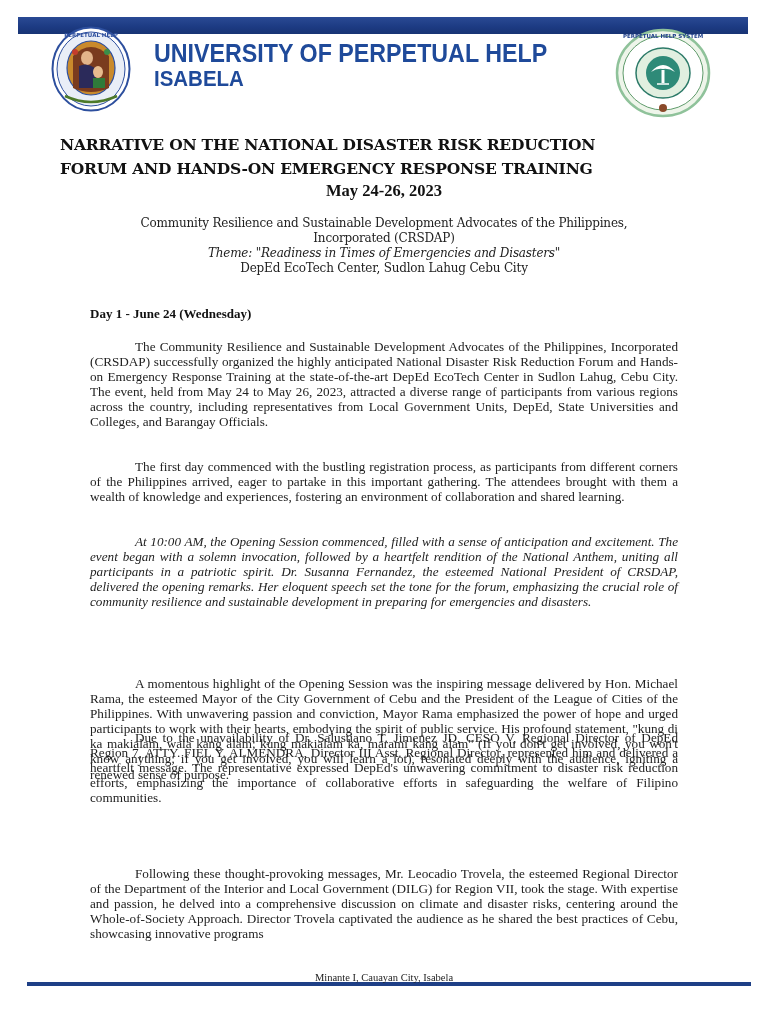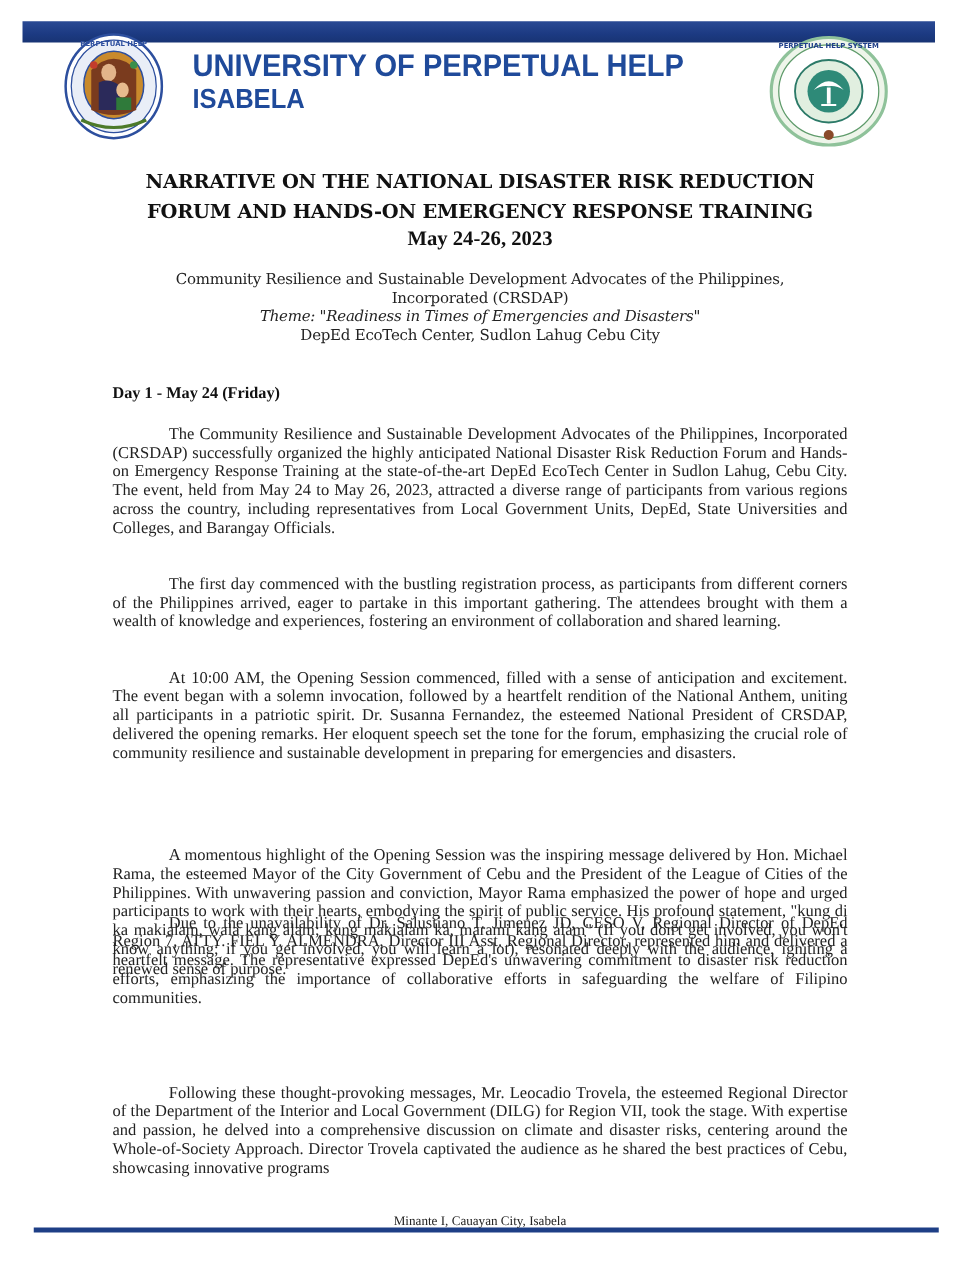--- a/index.html
+++ b/index.html
@@ -33,21 +33,21 @@
     white-space: nowrap;
   }
   .office {
     position: absolute; left: 156px; top: 98px;
     font-family: "Liberation Sans", sans-serif; font-weight: 700;
     font-size: 17.5px; color: #0f2a66; line-height: 22px; white-space: nowrap;
     letter-spacing: 0.2px;
   }
 
   .title {
-    position: absolute; left: 60px; width: 648px; text-align: center;
+    position: absolute; left: 60px; width: 648px; text-align: left;
     font-family: "DejaVu Serif", serif; font-weight: 700; color: #111;
     font-size: 15.5px; line-height: 22px; white-space: nowrap; letter-spacing: -0.2px;
   }
   .t1 { top: 134px; }
   .t2 { top: 158px; }
   .date {
     position: absolute; left: 60px; width: 648px; top: 181px; text-align: center;
     font-family: "Liberation Serif", serif; font-weight: 700; font-size: 16.5px; color: #111;
     line-height: 20px;
   }
@@ -67,21 +67,21 @@
   }
 
   .body-text {
     position: absolute; left: 90px; width: 588px;
     font-family: "Liberation Serif", serif; font-size: 13.2px; color: #222;
     line-height: 15.1px; text-align: justify; text-indent: 45px;
     margin: 0;
   }
   .p1 { top: 339px; }
   .p2 { top: 459px; }
-  .p3 { top: 534px; }
+  .p3 { top: 534px; font-style: italic; }
   .p4 { top: 676px; }
   .p5 { top: 730px; }
   .p6 { top: 866px; }
 
   .footer-line {
     position: absolute; left: 27px; top: 982px; width: 724px; height: 4px;
     background: #1e3f86;
   }
   .footer-text {
     position: absolute; left: 0; width: 768px; top: 972px; text-align: center;
@@ -127,21 +127,21 @@
 
   <div class="title t1">NARRATIVE ON THE NATIONAL DISASTER RISK REDUCTION</div>
   <div class="title t2">FORUM AND HANDS-ON EMERGENCY RESPONSE TRAINING</div>
   <div class="date">May 24-26, 2023</div>
 
   <div class="org o2">Incorporated (CRSDAP)</div>
   <div class="org o1">Community Resilience and Sustainable Development Advocates of the Philippines,</div>
   <div class="org o3">Theme: "Readiness in Times of Emergencies and Disasters"</div>
   <div class="org o4">DepEd EcoTech Center, Sudlon Lahug Cebu City</div>
 
-  <div class="day-heading">Day 1 - May 24 (Friday)</div>
+  <div class="day-heading">Day 1 - June 24 (Wednesday)</div>
 
   <p class="body-text p1">The Community Resilience and Sustainable Development Advocates of the Philippines, Incorporated (CRSDAP) successfully organized the highly anticipated National Disaster Risk Reduction Forum and Hands-on Emergency Response Training at the state-of-the-art DepEd EcoTech Center in Sudlon Lahug, Cebu City. The event, held from May 24 to May 26, 2023, attracted a diverse range of participants from various regions across the country, including representatives from Local Government Units, DepEd, State Universities and Colleges, and Barangay Officials.</p>
   <p class="body-text p2">The first day commenced with the bustling registration process, as participants from different corners of the Philippines arrived, eager to partake in this important gathering. The attendees brought with them a wealth of knowledge and experiences, fostering an environment of collaboration and shared learning.</p>
   <p class="body-text p3">At 10:00 AM, the Opening Session commenced, filled with a sense of anticipation and excitement. The event began with a solemn invocation, followed by a heartfelt rendition of the National Anthem, uniting all participants in a patriotic spirit. Dr. Susanna Fernandez, the esteemed National President of CRSDAP, delivered the opening remarks. Her eloquent speech set the tone for the forum, emphasizing the crucial role of community resilience and sustainable development in preparing for emergencies and disasters.</p>
   <p class="body-text p4">A momentous highlight of the Opening Session was the inspiring message delivered by Hon. Michael Rama, the esteemed Mayor of the City Government of Cebu and the President of the League of Cities of the Philippines. With unwavering passion and conviction, Mayor Rama emphasized the power of hope and urged participants to work with their hearts, embodying the spirit of public service. His profound statement, "kung di ka makialam, wala kang alam; kung makialam ka, marami kang alam" (If you don't get involved, you won't know anything; if you get involved, you will learn a lot), resonated deeply with the audience, igniting a renewed sense of purpose.</p>
   <p class="body-text p5">Due to the unavailability of Dr. Salustiano T. Jimenez JD, CESO V, Regional Director of DepEd Region 7, ATTY. FIEL Y. ALMENDRA, Director III Asst. Regional Director, represented him and delivered a heartfelt message. The representative expressed DepEd's unwavering commitment to disaster risk reduction efforts, emphasizing the importance of collaborative efforts in safeguarding the welfare of Filipino communities.</p>
   <p class="body-text p6">Following these thought-provoking messages, Mr. Leocadio Trovela, the esteemed Regional Director of the Department of the Interior and Local Government (DILG) for Region VII, took the stage. With expertise and passion, he delved into a comprehensive discussion on climate and disaster risks, centering around the Whole-of-Society Approach. Director Trovela captivated the audience as he shared the best practices of Cebu, showcasing innovative programs</p>
 
   <div class="footer-line"></div>
   <div class="footer-text">Minante I, Cauayan City, Isabela</div>

